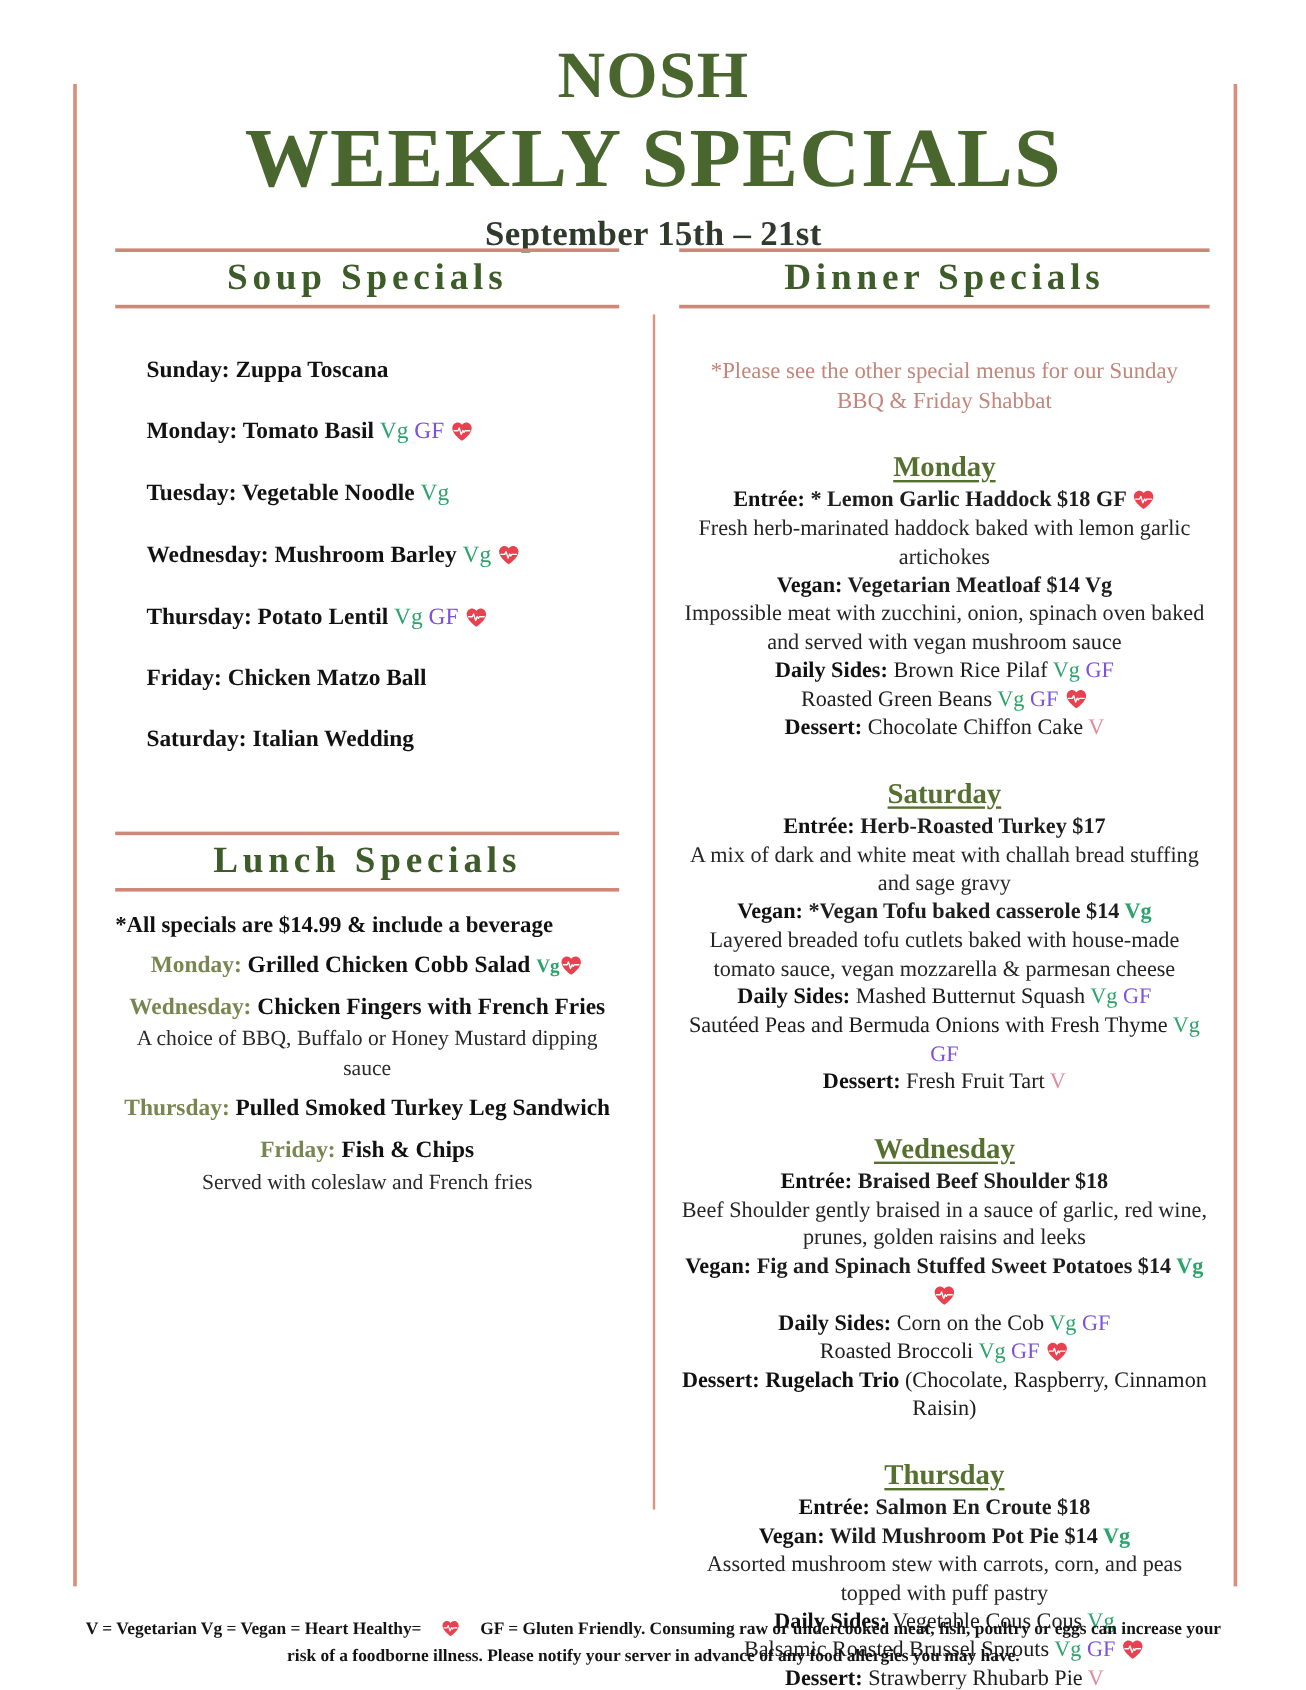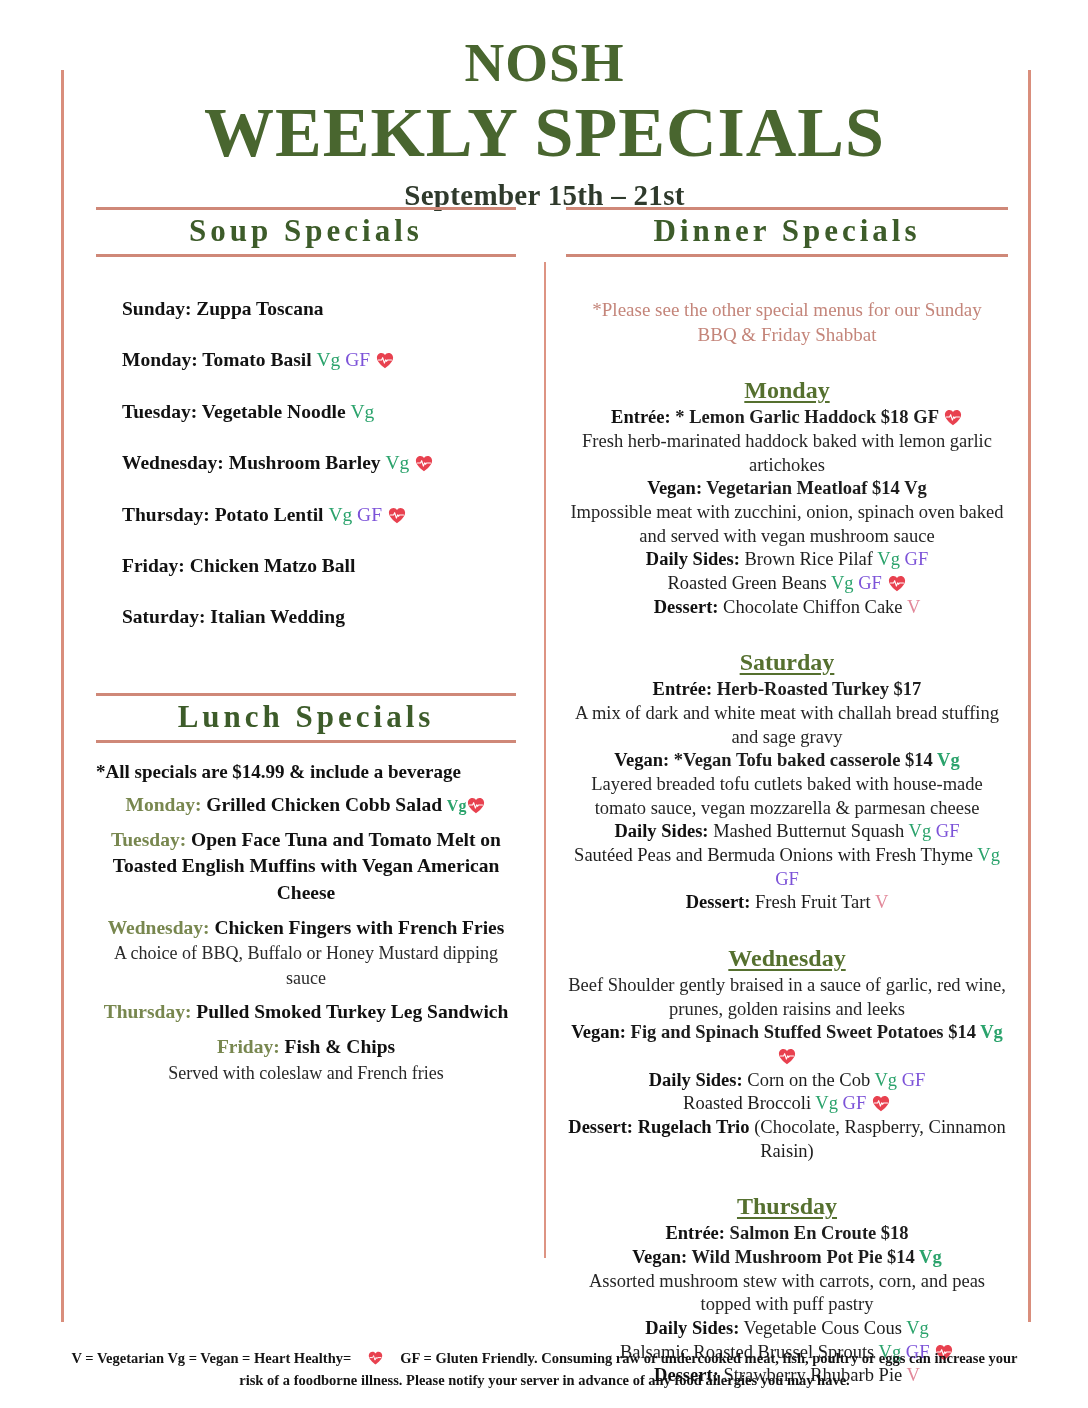--- a/index.html
+++ b/index.html
@@ -263,23 +263,20 @@
       </div>
       <div class="lunch-note">*All specials are $14.99 &amp; include a beverage</div>
       <div id="lunch-list">
           <div class="lunch-item">
             <div><span class="lunch-day">Monday:</span><span class="lunch-dish"> Grilled Chicken Cobb Salad </span><span class="vg-b">Vg</span><span class="hh"><svg viewBox="0 0 24 22" xmlns="http://www.w3.org/2000/svg">
                   <path d="M12 21.3C12 21.3 1.2 14.2 1.2 7.4 1.2 3.6 4.1 1 7.3 1c2 0 3.8 1.1 4.7 2.7C12.9 2.1 14.7 1 16.7 1c3.2 0 6.1 2.6 6.1 6.4 0 6.8-10.8 13.9-10.8 13.9z" fill="#e8414f"></path>
                   <path d="M3.2 10.3h4.3l1.4-3.1 2.3 7.2 1.8-4.4 1.2 2.1 1.1-1.8h5.4" fill="none" stroke="#ffffff" stroke-width="1.5" stroke-linejoin="round" stroke-linecap="round"></path>
                 </svg></span></div>
           </div>
           <div class="lunch-item">
-            <div><span class="lunch-day">Tuesday:</span><span class="lunch-dish"> Open Face Tuna and Tomato Melt on Toasted English Muffins with Vegan American Cheese</span></div>
-          </div>
-          <div class="lunch-item">
             <div><span class="lunch-day">Wednesday:</span><span class="lunch-dish"> Chicken Fingers with French Fries</span></div>
             <span class="lunch-desc">A choice of BBQ, Buffalo or Honey Mustard dipping sauce</span>
           </div>
           <div class="lunch-item">
             <div><span class="lunch-day">Thursday:</span><span class="lunch-dish"> Pulled Smoked Turkey Leg Sandwich</span></div>
           </div>
           <div class="lunch-item">
             <div><span class="lunch-day">Friday:</span><span class="lunch-dish"> Fish &amp; Chips</span></div>
             <span class="lunch-desc">Served with coleslaw and French fries</span>
           </div>
@@ -318,20 +315,21 @@
           <span class="d-line bold"><span class="lbl">Entrée:</span> Herb-Roasted Turkey $17</span>
           <span class="d-desc">A mix of dark and white meat with challah bread stuffing and sage gravy</span>
           <span class="d-line bold"><span class="lbl">Vegan:</span> *Vegan Tofu baked casserole $14 <span class="vg-b">Vg</span> </span>
           <span class="d-desc">Layered breaded tofu cutlets baked with house-made tomato sauce, vegan mozzarella &amp; parmesan cheese</span>
           <span class="d-line"><span class="lbl">Daily Sides:</span> Mashed Butternut Squash <span class="vg">Vg</span> <span class="gf">GF</span> </span>
           <span class="d-line">Sautéed Peas and Bermuda Onions with Fresh Thyme <span class="vg">Vg</span> <span class="gf">GF</span> </span>
           <span class="d-line"><span class="lbl">Dessert:</span> Fresh Fruit Tart <span class="vv">V</span></span>
         </div>
         <div class="dinner-day-block">
           <span class="dinner-day">Wednesday</span>
+          <span class="d-line bold"><span class="lbl">Entrée:</span> Braised Beef Shoulder $18</span>
           <span class="d-desc">Beef Shoulder gently braised in a sauce of garlic, red wine, prunes, golden raisins and leeks</span>
           <span class="d-line bold"><span class="lbl">Vegan:</span> Fig and Spinach Stuffed Sweet Potatoes  $14 <span class="vg-b">Vg</span> <span class="hh"><svg viewBox="0 0 24 22" xmlns="http://www.w3.org/2000/svg">
                 <path d="M12 21.3C12 21.3 1.2 14.2 1.2 7.4 1.2 3.6 4.1 1 7.3 1c2 0 3.8 1.1 4.7 2.7C12.9 2.1 14.7 1 16.7 1c3.2 0 6.1 2.6 6.1 6.4 0 6.8-10.8 13.9-10.8 13.9z" fill="#e8414f"></path>
                 <path d="M3.2 10.3h4.3l1.4-3.1 2.3 7.2 1.8-4.4 1.2 2.1 1.1-1.8h5.4" fill="none" stroke="#ffffff" stroke-width="1.5" stroke-linejoin="round" stroke-linecap="round"></path>
               </svg></span></span>
           <span class="d-line"><span class="lbl">Daily Sides:</span> Corn  on the Cob <span class="vg">Vg</span> <span class="gf">GF</span> </span>
           <span class="d-line">Roasted Broccoli <span class="vg">Vg</span> <span class="gf">GF</span> <span class="hh"><svg viewBox="0 0 24 22" xmlns="http://www.w3.org/2000/svg">
                 <path d="M12 21.3C12 21.3 1.2 14.2 1.2 7.4 1.2 3.6 4.1 1 7.3 1c2 0 3.8 1.1 4.7 2.7C12.9 2.1 14.7 1 16.7 1c3.2 0 6.1 2.6 6.1 6.4 0 6.8-10.8 13.9-10.8 13.9z" fill="#e8414f"></path>
                 <path d="M3.2 10.3h4.3l1.4-3.1 2.3 7.2 1.8-4.4 1.2 2.1 1.1-1.8h5.4" fill="none" stroke="#ffffff" stroke-width="1.5" stroke-linejoin="round" stroke-linecap="round"></path>
               </svg></span></span>

